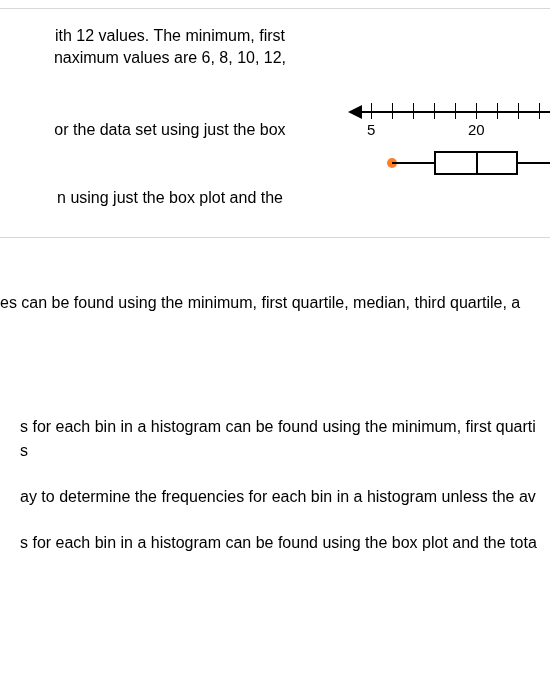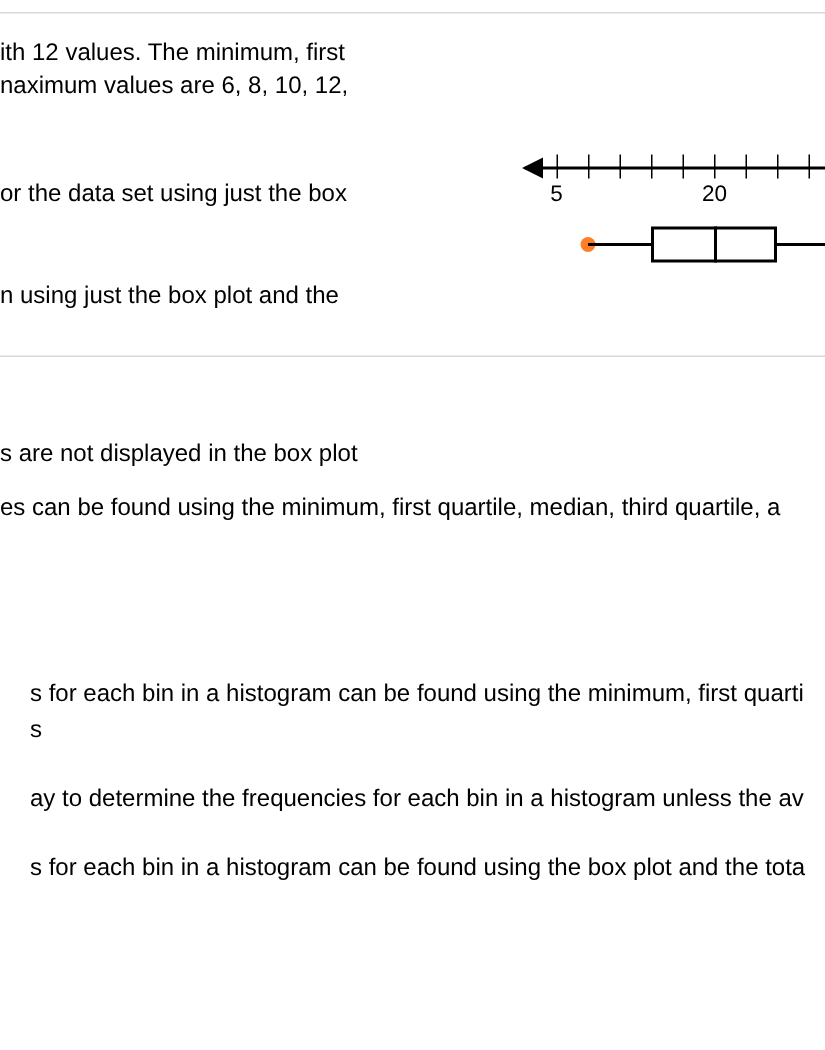--- a/index.html
+++ b/index.html
@@ -19,20 +19,21 @@
     height: 700px;
   }
   .hr {
     border: none;
     border-top: 1px solid #d7d7d7;
     margin: 0;
   }
   .question-area {
     position: relative;
     height: 228px;
+    text-align: center;
   }
   .q-text {
     position: absolute;
     left: 0;
     width: 340px;
     line-height: 22px;
   }
   .answers-area {
     padding-top: 40px;
     padding-bottom: 40px;
@@ -176,21 +177,20 @@
         <div class="ticklabel" style="left: 126.316px;">20</div>
         <div class="tick" style="left: 147.368px;"></div>
         <div class="tick" style="left: 168.421px;"></div>
         <div class="tick" style="left: 189.474px;"></div>
       </div>
   </div>
 
   <hr class="hr">
 
   <div class="answers-area">
-    <div class="answer-line">s are not displayed in the box plot</div>
     <div class="answer-line">es can be found using the minimum, first quartile, median, third quartile, a</div>
   </div>
 
   <div class="answers-b">
     <div class="bline" style="margin-top:20px">
       <span>s for each bin in a histogram can be found using the minimum, first quarti</span>
     </div>
     <div style="margin-top:2px">s</div>
     <div class="bline">ay to determine the frequencies for each bin in a histogram unless the av</div>
     <div class="bline">s for each bin in a histogram can be found using the box plot and the tota</div>

